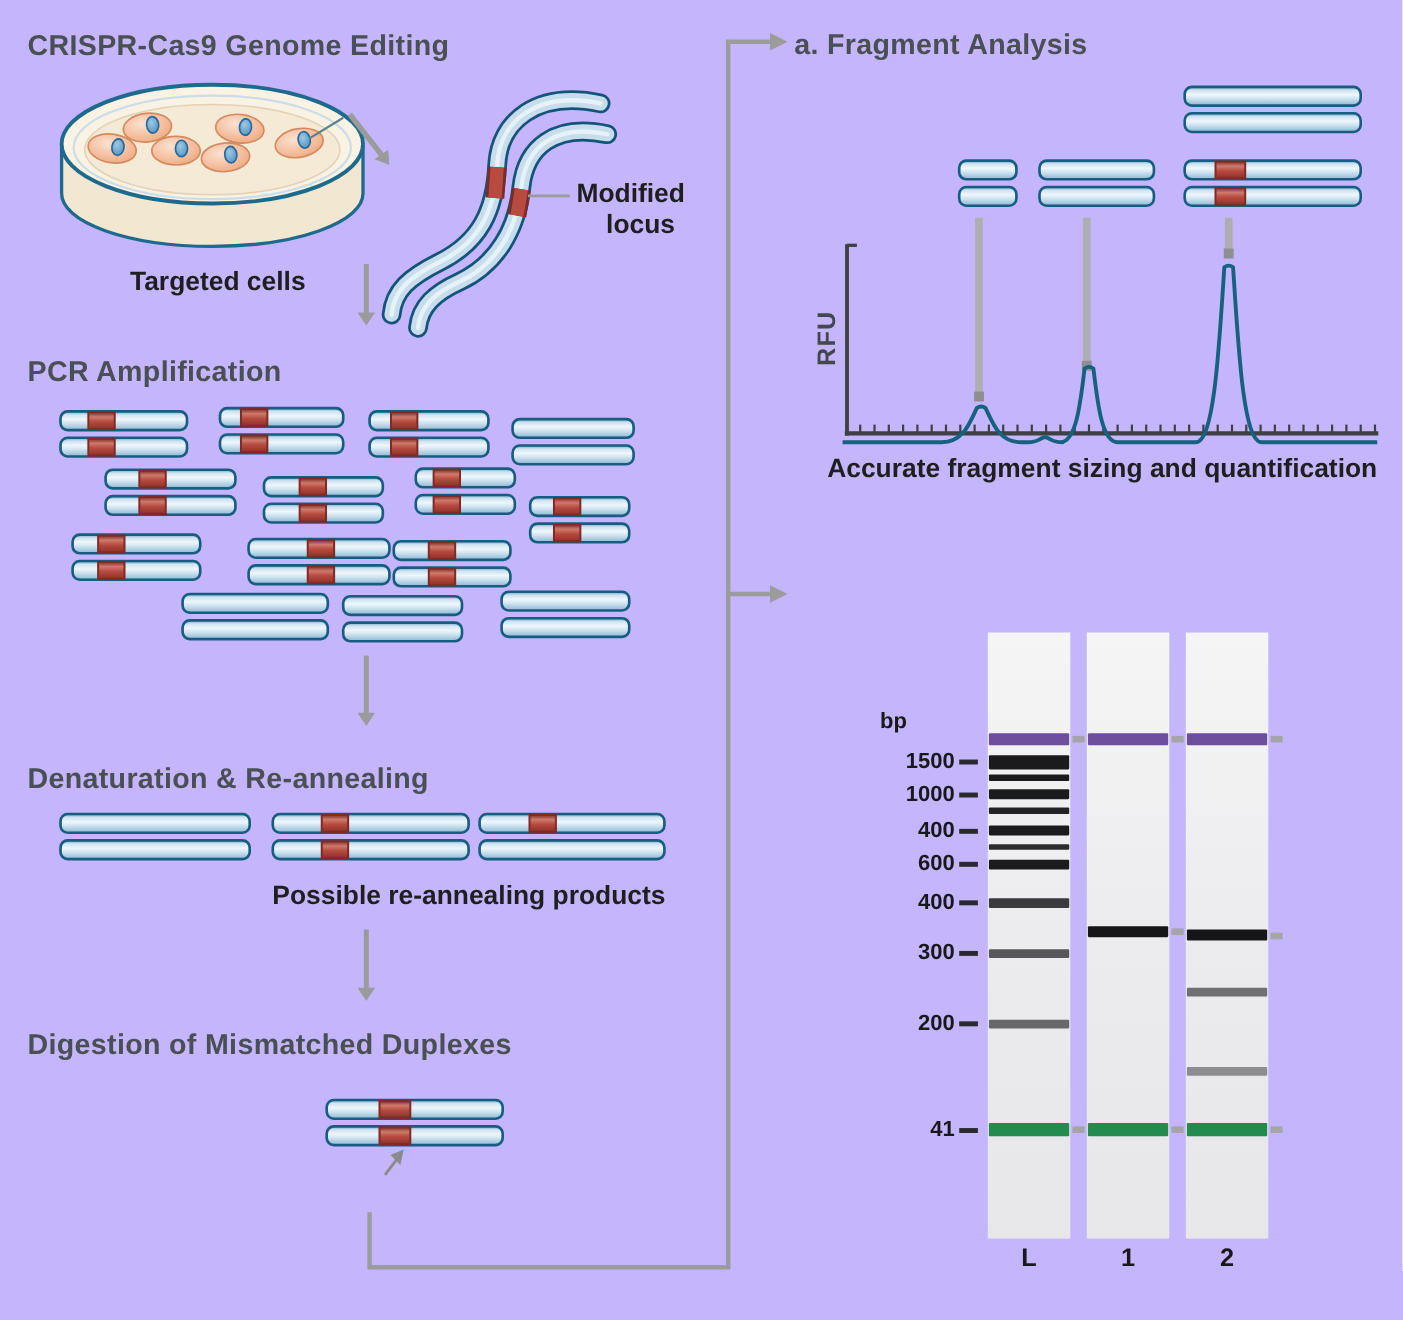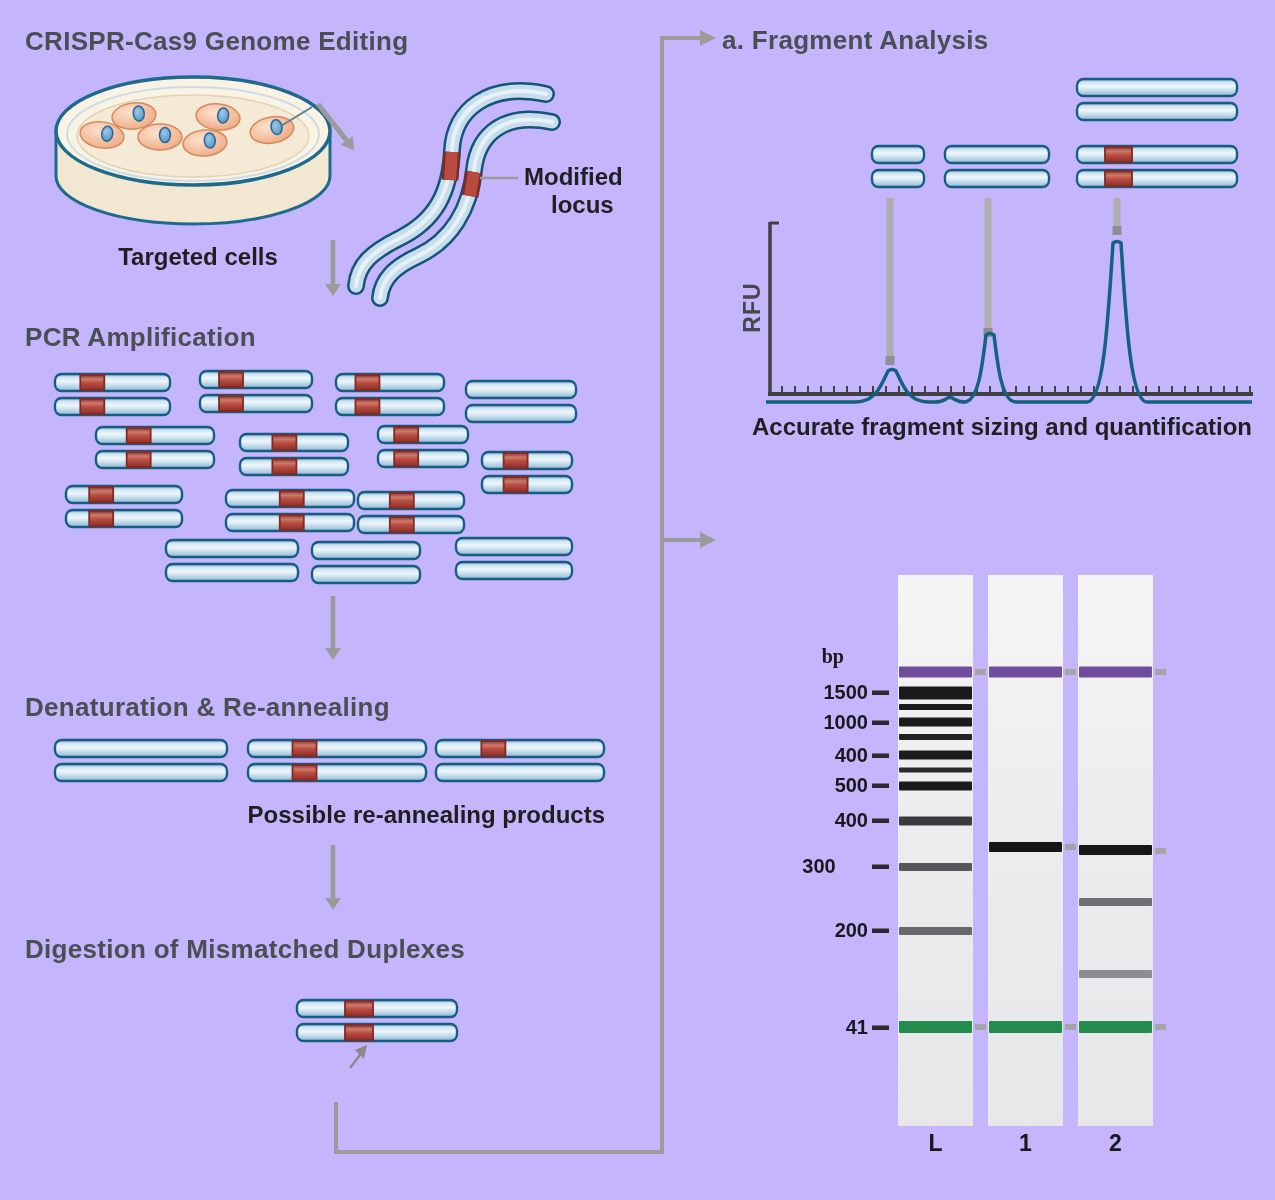--- a/index.html
+++ b/index.html
@@ -288,28 +288,28 @@
   <div class="cap" style="left:524px;top:163px;">Modified</div>
   <div class="cap" style="left:524px;top:191px;margin-left:27px;">locus</div>
   <div class="h1" style="left:25px;top:322px;">PCR Amplification</div>
   <div class="h1" style="left:25px;top:692px;">Denaturation &amp; Re-annealing</div>
   <div class="cap" style="left:60px;top:801px;width:545px;text-align:right;">Possible re-annealing products</div>
   <div class="h1" style="left:25px;top:934px;">Digestion of Mismatched Duplexes</div>
 
   <div class="h1" style="left:722px;top:25px;">a. Fragment Analysis</div>
   <div class="axis-label" style="left:722px;top:294px;">RFU</div>
   <div class="cap" style="left:742px;top:413px;width:520px;text-align:center;">Accurate fragment sizing and quantification</div>
-  <div class="gel-small" style="left:800px;top:645px;width:44px;text-align:right;font-family:Liberation Serif, serif;">bp</div>
+  <div class="gel-small" style="left:800px;top:645px;width:44px;">bp</div>
 
   <div id="gen-labels">
       <div class="gel-small" style="position:absolute;left:770px;top:681px;width:98px;text-align:right;">1500</div>
       <div class="gel-small" style="position:absolute;left:770px;top:711px;width:98px;text-align:right;">1000</div>
       <div class="gel-small" style="position:absolute;left:770px;top:744px;width:98px;text-align:right;">400</div>
-      <div class="gel-small" style="position:absolute;left:770px;top:774px;width:98px;text-align:right;">500</div>
+      <div class="gel-small" style="position:absolute;left:770px;top:774px;width:98px;text-align:right;">600</div>
       <div class="gel-small" style="position:absolute;left:770px;top:809px;width:98px;text-align:right;">400</div>
-      <div class="gel-small" style="position:absolute;left:770px;top:855px;width:98px;text-align:center;">300</div>
+      <div class="gel-small" style="position:absolute;left:770px;top:855px;width:98px;text-align:right;">300</div>
       <div class="gel-small" style="position:absolute;left:770px;top:919px;width:98px;text-align:right;">200</div>
       <div class="gel-small" style="position:absolute;left:770px;top:1016px;width:98px;text-align:right;">41</div>
       <div class="lane-label" style="position:absolute;left:898px;top:1130px;width:75px;text-align:center;">L</div>
       <div class="lane-label" style="position:absolute;left:988px;top:1130px;width:75px;text-align:center;">1</div>
       <div class="lane-label" style="position:absolute;left:1078px;top:1130px;width:75px;text-align:center;">2</div>
     </div>
 </div>
 
 </body></html>

